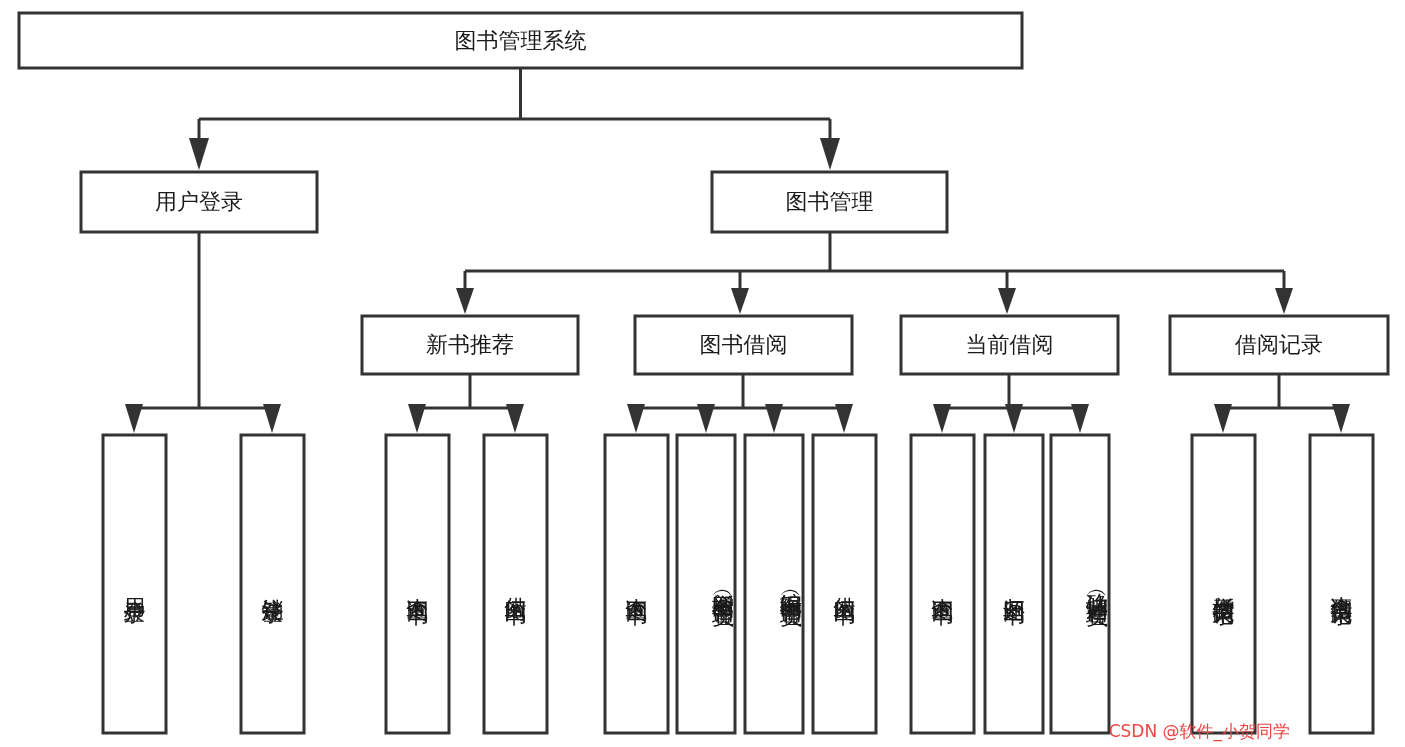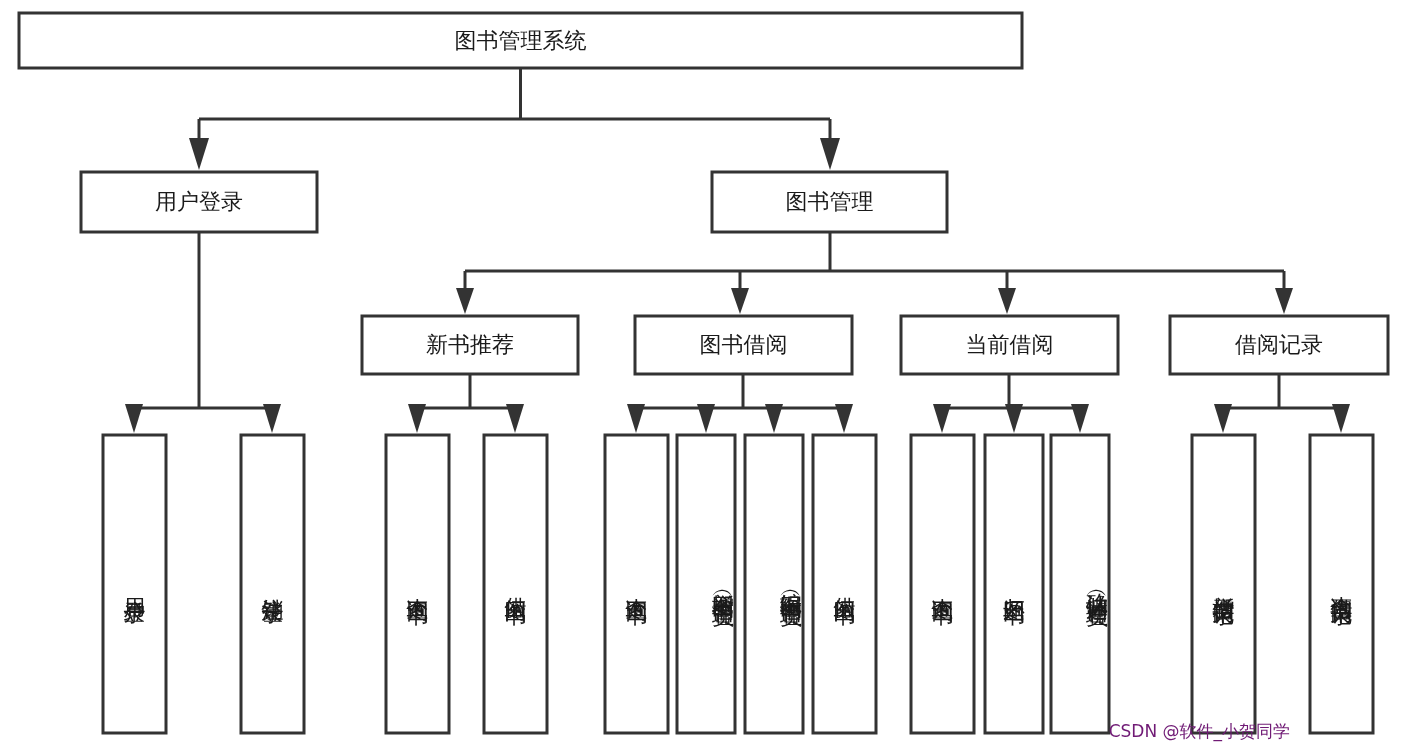--- a/index.html
+++ b/index.html
@@ -63,21 +63,21 @@
     justify-content: center;
     white-space: nowrap;
     pointer-events: none;
   }
   #watermark {
     position: absolute;
     right: 8px;
     bottom: 4px;
     font-family: "DejaVu Sans", "Liberation Sans", sans-serif;
     font-size: 17px;
-    color: #701a75;
+    color: #ef4444;
     white-space: nowrap;
     pointer-events: none;
     text-align: right;
   }
 </style>
 </head>
 <body>
 
 <div id="diagram-root">
 

